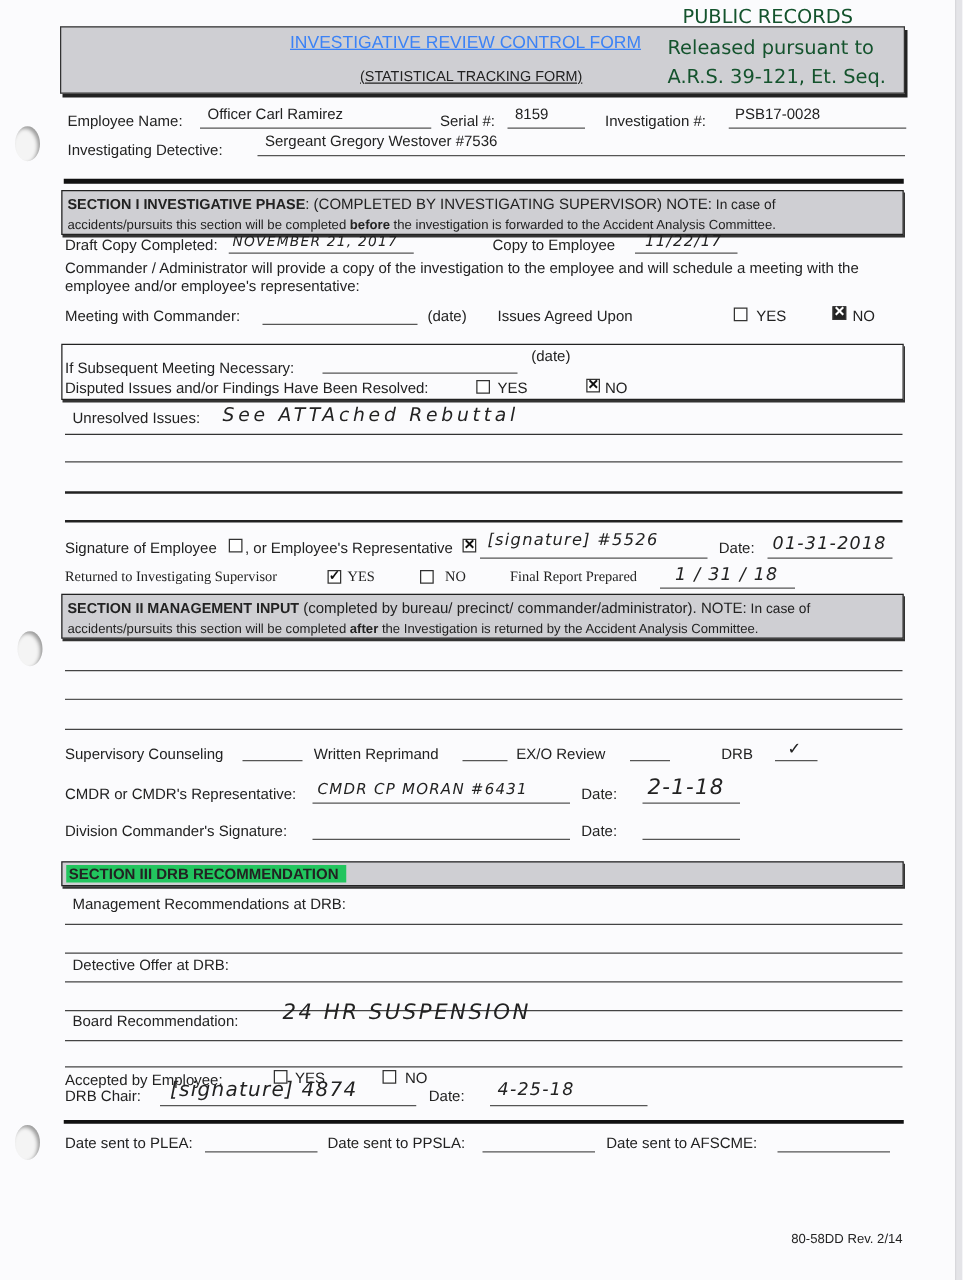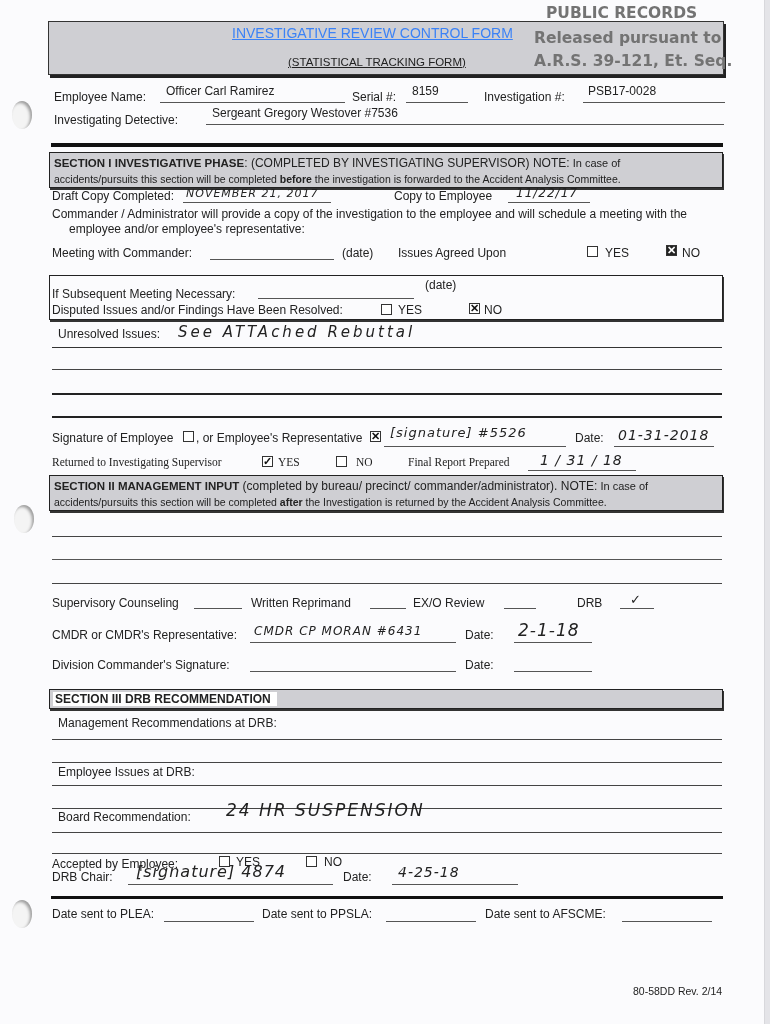--- a/index.html
+++ b/index.html
@@ -28,21 +28,21 @@
     background: #cfcfd3; border: 1.5px solid #333;
     box-shadow: 2px 3px 0 #222;
   }
   .title-main {
     position: absolute; left: 232px; top: 25px; font-size: 14px; text-decoration: underline; color: #3b82f6;
   }
   .title-sub {
     position: absolute; left: 288px; top: 56px; font-size: 11.5px; text-decoration: underline; color: #222;
   }
   .stamp {
-    position: absolute; color: #737373; font-weight: bold; font-size: 15.5px;
+    position: absolute; color: #14532d; font-weight: normal; font-size: 15.5px;
     font-family: "DejaVu Sans", sans-serif; line-height: 22px;
   }
 
   .label { position: absolute; font-size: 12px; color: #222; white-space: nowrap; }
   .value { position: absolute; font-size: 12px; color: #222; white-space: nowrap; }
   .line { position: absolute; height: 1px; background: #555; }
   .thick { position: absolute; height: 4px; background: #111; }
 
   .section-box {
     position: absolute; background: #cfcfd3; border: 1.5px solid #222;
@@ -50,21 +50,21 @@
   }
   .section-box b { font-size: 11.5px; }
   .outline-box {
     position: absolute; border: 1.5px solid #222; box-shadow: 1px 2px 0 #333; background: transparent;
   }
   .cb {
     position: absolute; width: 11px; height: 11px; border: 1px solid #333; background: #fff;
     font-size: 11px; line-height: 9px; text-align: center; color: #111; font-weight: bold;
   }
   .serif { font-family: "Liberation Serif", serif; font-size: 11.5px; }
-  .highlight { background: #ffffff; padding: 0 6px 0 2px; }
+  .highlight { background: #22c55e; padding: 0 6px 0 2px; }
 </style>
 </head>
 <body>
 
 <div class="page-edge"></div>
 <div class="punch" style="left:12px;top:101px;"></div>
 <div class="punch" style="left:14px;top:505px;"></div>
 <div class="punch" style="left:12px;top:900px;"></div>
 
 <div class="title-box"></div>
@@ -99,21 +99,21 @@
 </div>
 
 <div class="label" style="left:52px;top:189px;">Draft Copy Completed:</div>
 <div class="value hw" style="left:186px;top:187px;font-size:11px;">NOVEMBER 21, 2017</div>
 <div class="line" style="left:183px;top:202px;width:148px;"></div>
 <div class="label" style="left:394px;top:189px;">Copy to Employee</div>
 <div class="value hw" style="left:516px;top:186px;font-size:12px;">11/22/17</div>
 <div class="line" style="left:508px;top:202px;width:82px;"></div>
 
 <div class="label" style="left:52px;top:207px;">Commander / Administrator will provide a copy of the investigation to the employee and will schedule a meeting with the</div>
-<div class="label" style="left:52px;top:222px;margin-left:17px;">employee and/or employee's representative:</div>
+<div class="label" style="left:52px;top:222px;">employee and/or employee's representative:</div>
 
 <div class="label" style="left:52px;top:246px;">Meeting with Commander:</div>
 <div class="line" style="left:210px;top:259px;width:124px;"></div>
 <div class="label" style="left:342px;top:246px;">(date)</div>
 <div class="label" style="left:398px;top:246px;">Issues Agreed Upon</div>
 <div class="cb" style="left:587px;top:246px;"></div>
 <div class="label" style="left:605px;top:246px;">YES</div>
 <div class="cb" style="left:666px;top:245px;background:#222;color:#fff;">✕</div>
 <div class="label" style="left:682px;top:246px;">NO</div>
 
@@ -184,21 +184,21 @@
 <div class="label" style="left:465px;top:658px;">Date:</div>
 <div class="line" style="left:514px;top:671px;width:78px;"></div>
 
 <div class="section-box" style="left:49px;top:689px;width:674px;height:20px;padding:1px 3px;">
   <b class="highlight" style="font-size:12px;">SECTION III DRB RECOMMENDATION</b>
 </div>
 
 <div class="label" style="left:58px;top:716px;">Management Recommendations at DRB:</div>
 <div class="line" style="left:52px;top:739px;width:670px;background:#444;"></div>
 <div class="line" style="left:52px;top:762px;width:670px;background:#444;"></div>
-<div class="label" style="left:58px;top:765px;">Employee Issues at DRB:</div>
+<div class="label" style="left:58px;top:765px;">Detective Offer at DRB:</div>
 <div class="line" style="left:52px;top:785px;width:670px;background:#444;"></div>
 <div class="line" style="left:52px;top:808px;width:670px;background:#444;"></div>
 <div class="label" style="left:58px;top:810px;">Board Recommendation:</div>
 <div class="value hw" style="left:226px;top:800px;font-size:17px;letter-spacing:2px;">24 HR SUSPENSION</div>
 <div class="line" style="left:52px;top:832px;width:670px;background:#444;"></div>
 <div class="line" style="left:52px;top:853px;width:670px;background:#444;"></div>
 
 <div class="label" style="left:52px;top:857px;">Accepted by Employee:</div>
 <div class="cb" style="left:219px;top:856px;"></div>
 <div class="label" style="left:236px;top:855px;">YES</div>

